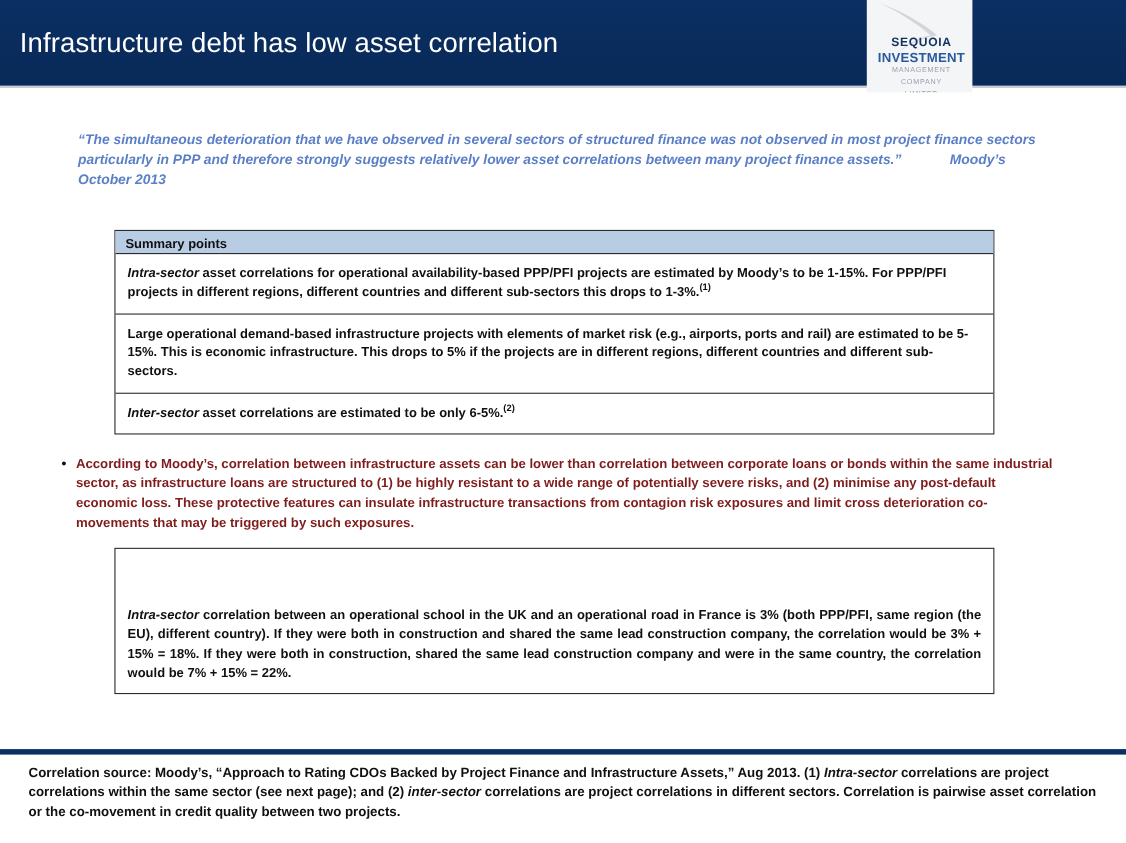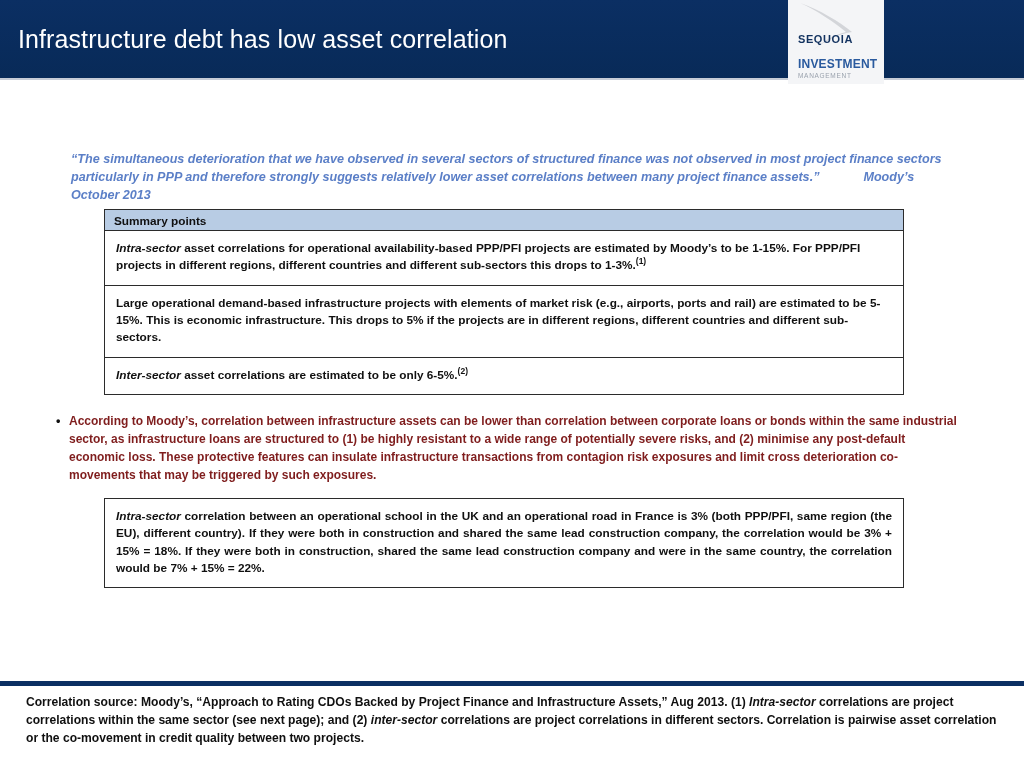--- a/index.html
+++ b/index.html
@@ -59,35 +59,36 @@
     position: absolute;
     left: 6px; top: 2px;
     width: 62px; height: 52px;
     opacity: 0.55;
   }
   .logo-text {
     position: absolute;
     left: 10px;
     top: 34px;
     line-height: 1.0;
+    text-align: center;
   }
   .logo-l1 {
     font-size: 11px;
     font-weight: bold;
     color: #12325f;
     letter-spacing: 0.6px;
     display: block;
   }
   .logo-l2 {
     font-size: 12px;
     font-weight: bold;
     color: #2a5a9e;
     letter-spacing: 0.2px;
     display: block;
-    margin-top: 13px;
+    margin-top: 1px;
   }
   .logo-sub {
     font-size: 6.5px;
     color: #9aa2ad;
     letter-spacing: 0.7px;
     display: block;
     margin-top: 2px;
     line-height: 1.35;
   }
 
@@ -95,21 +96,20 @@
   .quote {
     position: absolute;
     left: 71px;
     top: 119px;
     width: 888px;
     font-size: 12.6px;
     font-weight: bold;
     font-style: italic;
     color: #5b7fc7;
     line-height: 1.42;
-    margin-top: 32px;
   }
   .quote .attrib { margin-left: 44px; }
 
   
   .tbl {
     position: absolute;
     left: 104px;
     width: 800px;
     border: 1.5px solid #2b2b2b;
     background: #ffffff;
@@ -128,21 +128,21 @@
   }
   .tbl-row {
     padding: 9px 11px 10px 11px;
     font-size: 11.8px;
     font-weight: bold;
     color: #101010;
     line-height: 1.47;
     border-bottom: 1.5px solid #2b2b2b;
   }
   .tbl-row:last-child { border-bottom: none; }
-  .tbl-row.justify { text-align: justify; }
+  .tbl-row.justify { text-align: justify; margin-top: 43px; }
   .tbl-row i { font-style: italic; }
   sup { font-size: 8.5px; vertical-align: super; line-height: 0; }
 
   
   .bullet-block {
     position: absolute;
     left: 56px;
     top: 412px;
     width: 908px;
   }

